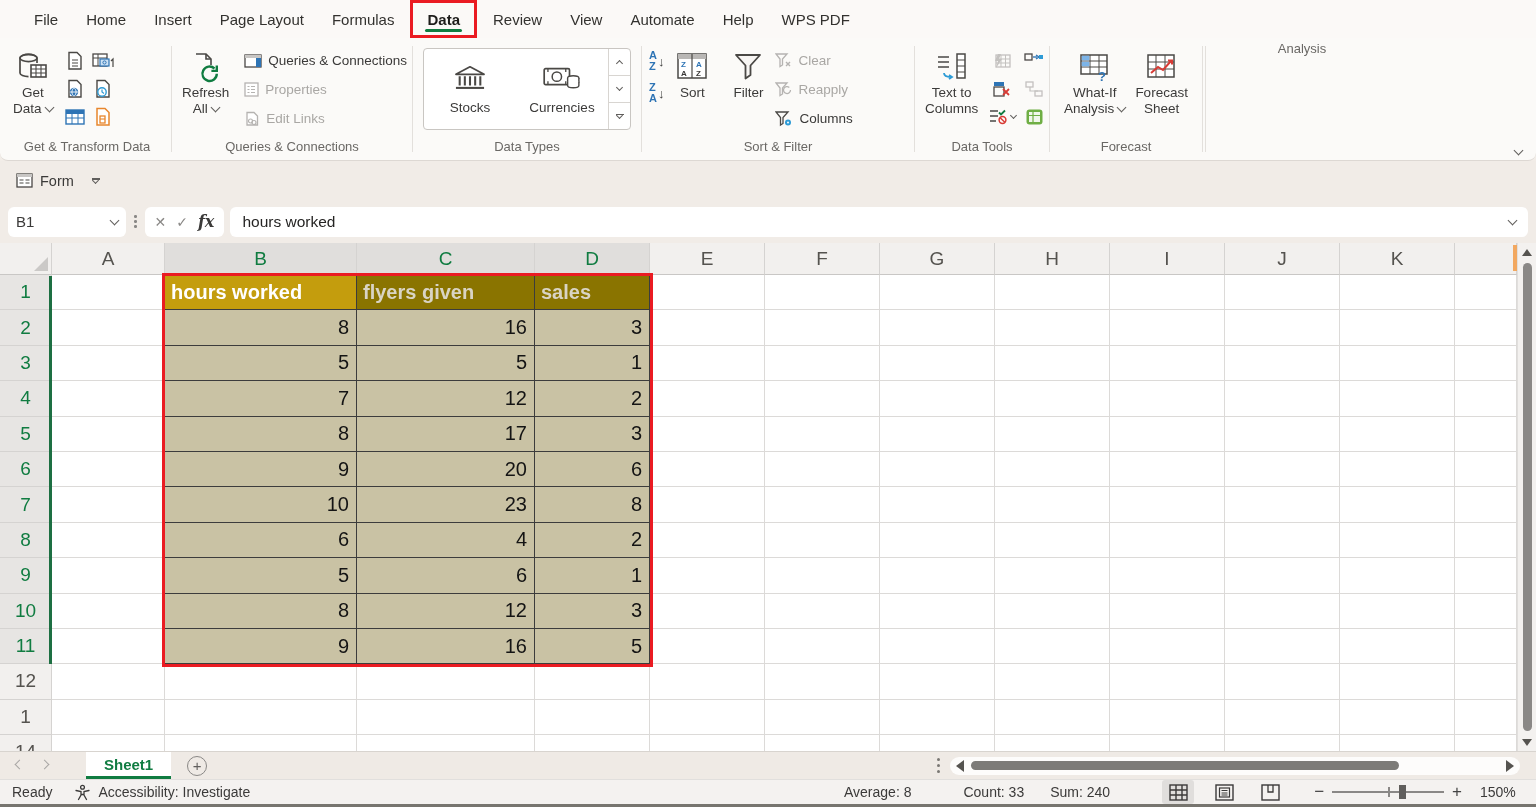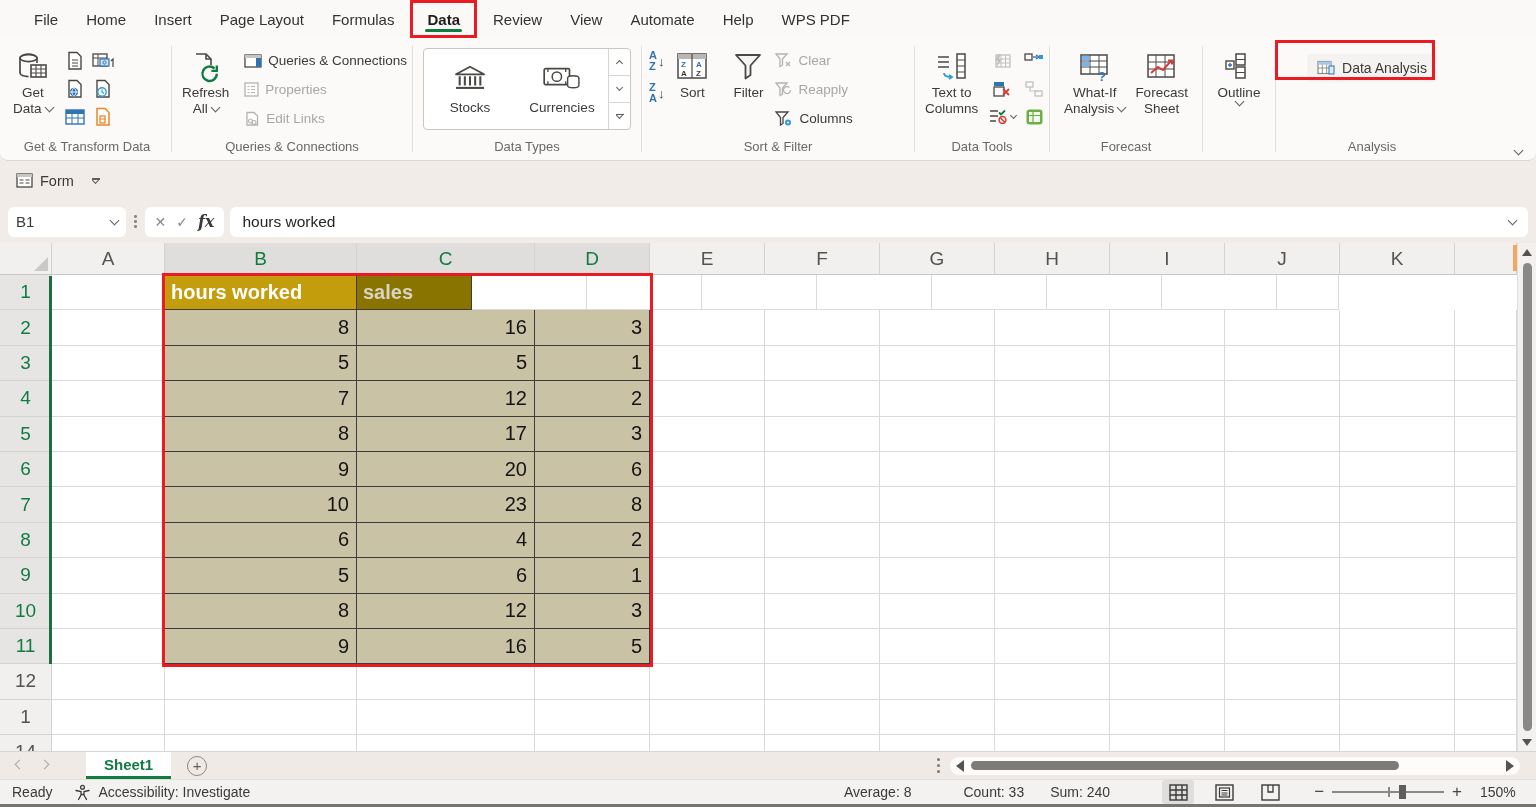--- a/index.html
+++ b/index.html
@@ -491,53 +491,23 @@
             </svg>
         </span>
         <span>Forecast</span>
         <span>Sheet</span>
       </div>
     </div>
     <div class="rb-glabel">Forecast</div>
   </div>
   <div class="rb-sep"></div>
 
-  <div class="rb-group" style="width:70px">
-    <div class="rb-content" style="justify-content:center">
-      <div class="big-btn">
-        <span class="bicon">
-          <svg width="32" height="32" viewBox="0 0 32 32">
-              <rect x="13" y="3" width="9" height="11" fill="#fff" stroke="#4A4845" stroke-width="1.5"></rect>
-              <rect x="13" y="16" width="9" height="11" fill="#fff" stroke="#4A4845" stroke-width="1.5"></rect>
-              <path d="M13 8.5h9M13 21.5h9" stroke="#4A4845" stroke-width="1"></path>
-              <rect x="3" y="10" width="8" height="8" fill="#fff" stroke="#4A4845" stroke-width="1.4"></rect>
-              <path d="M5 14h4M7 12v4" stroke="#2E74B5" stroke-width="1.5"></path>
-            </svg>
-        </span>
-        <span>Outline</span>
-        <span class="chev"></span>
-      </div>
-    </div>
-    <div class="rb-glabel"></div>
-  </div>
   <div class="rb-sep"></div>
 
   <div class="rb-group" style="width:190px">
-    <div class="rb-content" style="justify-content:center; position:relative">
-      <div class="red-box-abs" style="left:-2px; top:2px; width:160px; height:40px"></div>
-      <div class="ana-btn" style="margin-top:8px">
-        <svg width="18" height="16" viewBox="0 0 18 16">
-            <rect x="1" y="1.5" width="13" height="12" fill="#fff" stroke="#8A8886" stroke-width="1.2"></rect>
-            <rect x="1" y="1.5" width="13" height="3.2" fill="#A7C7E7"></rect>
-            <path d="M1 8h13M5.3 4.7v8.8M9.6 4.7v8.8" stroke="#8A8886" stroke-width="0.9"></path>
-            <rect x="12" y="6" width="5" height="8" fill="#DCEBF7" stroke="#2E74B5" stroke-width="1"></rect>
-          </svg>
-        <span>Data Analysis</span>
-      </div>
-    </div>
     <div class="rb-glabel">Analysis</div>
   </div>
 
   <span id="ribbon-collapse" class="chev"></span>
 </div>
 
 <div id="formrow">
   <div class="form-btn">
     <svg width="17" height="15" viewBox="0 0 17 15">
         <rect x="1" y="1" width="15" height="13" fill="#fff" stroke="#4A4845" stroke-width="1.3"></rect>
@@ -587,20 +557,21 @@
         <div class="g-colhdr" style="width: 115px;">H</div>
         <div class="g-colhdr" style="width: 115px;">I</div>
         <div class="g-colhdr" style="width: 115px;">J</div>
         <div class="g-colhdr" style="width: 115px;">K</div>
         <div class="g-colhdr" style="width: 62px;"></div>
       </div>
       <div class="g-row">
         <div class="g-rowhdr sel">1</div>
         <div class="g-cell" style="width: 113px;"></div>
         <div class="g-cell thead active" style="width: 192px;">hours worked</div>
+        <div class="g-cell thead" style="width: 178px;">flyers given</div>
         <div class="g-cell thead" style="width: 115px;">sales</div>
         <div class="g-cell" style="width: 115px;"></div>
         <div class="g-cell" style="width: 115px;"></div>
         <div class="g-cell" style="width: 115px;"></div>
         <div class="g-cell" style="width: 115px;"></div>
         <div class="g-cell" style="width: 115px;"></div>
         <div class="g-cell" style="width: 115px;"></div>
         <div class="g-cell" style="width: 115px;"></div>
         <div class="g-cell" style="width: 62px;"></div>
       </div>

